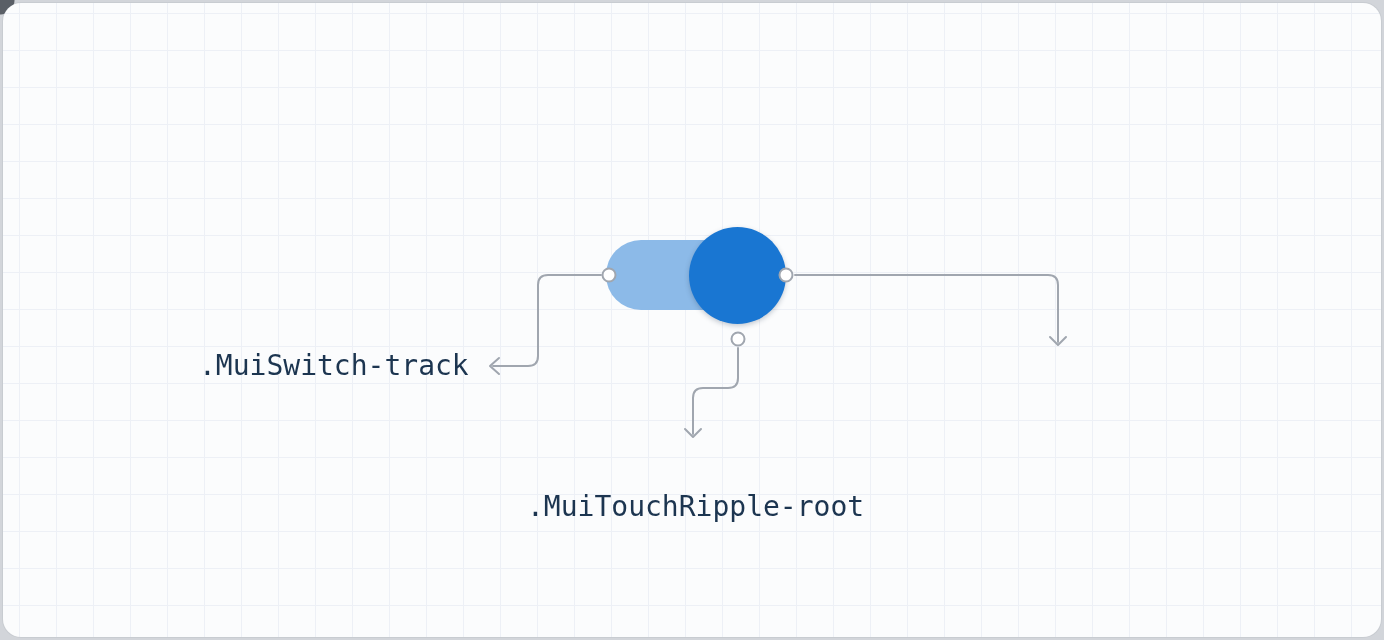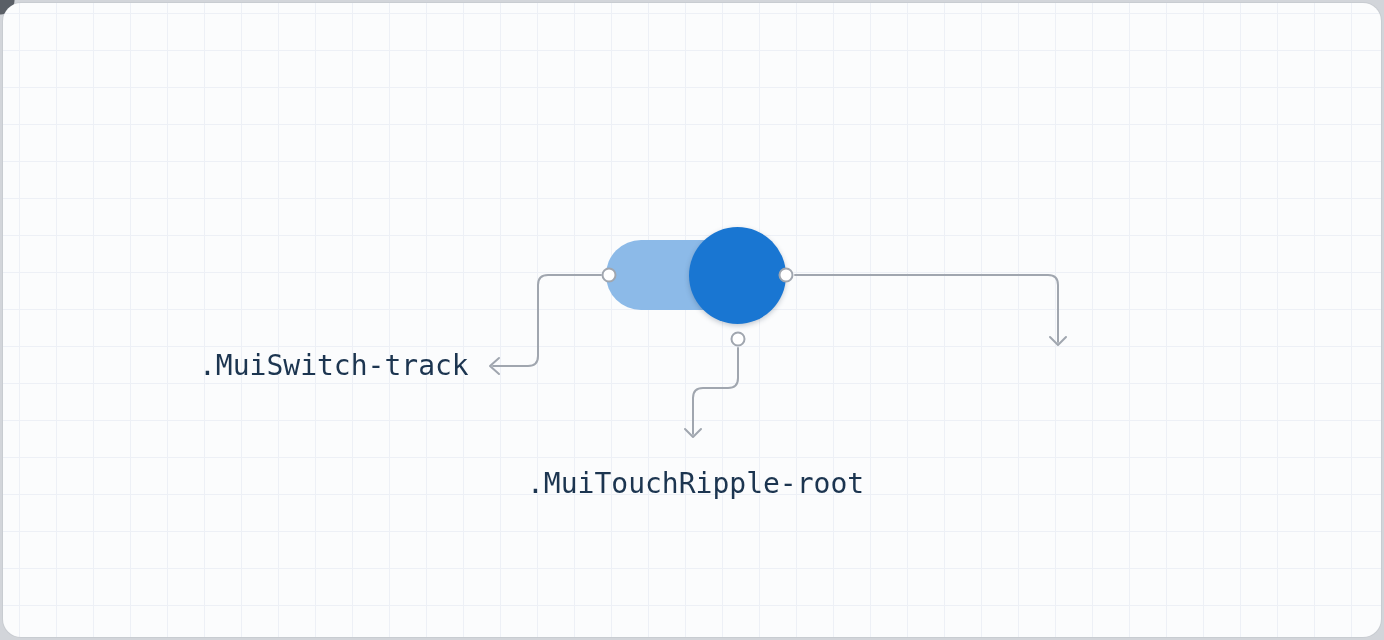--- a/index.html
+++ b/index.html
@@ -87,21 +87,21 @@
     position: absolute;
     font-family: "DejaVu Sans Mono", "Liberation Mono", monospace;
     font-size: 28px;
     line-height: 30px;
     letter-spacing: 0px;
     color: var(--label, #1c3550);
     white-space: nowrap;
   }
   .label-track  { left: 196px; top: 348px; }
   .label-thumb  { left: 918px; top: 368px; }
-  .label-ripple { left: 524px; top: 466px; }
+  .label-ripple { left: 524px; top: 489px; }
 </style>
 </head>
 <body>
 
 <div class="page-bg"></div>
 
 <div class="card">
   <div class="stage">
 
     <div class="switch-root">

